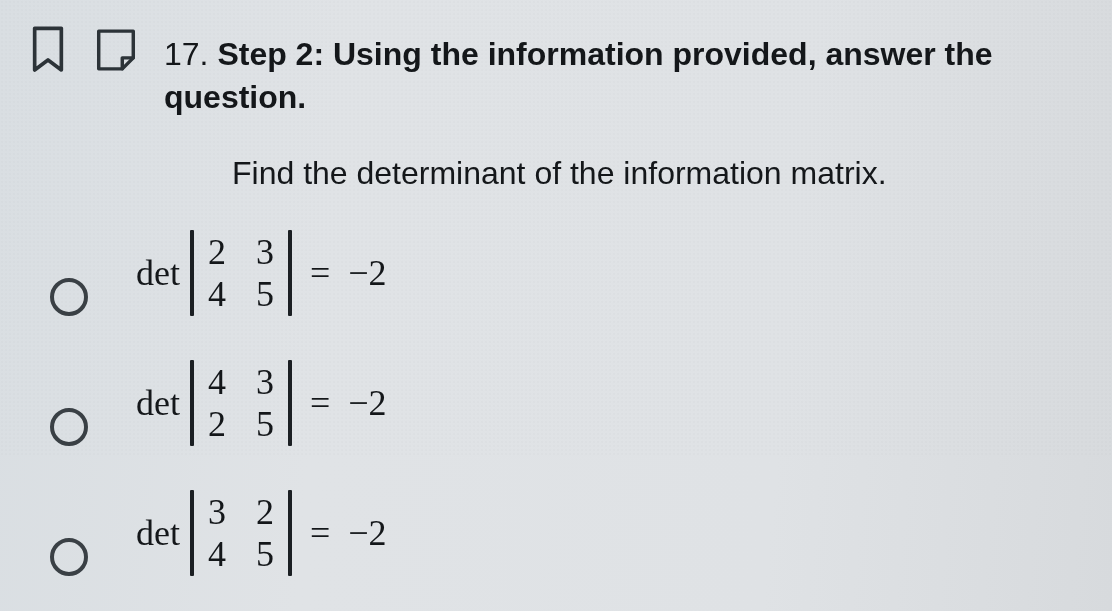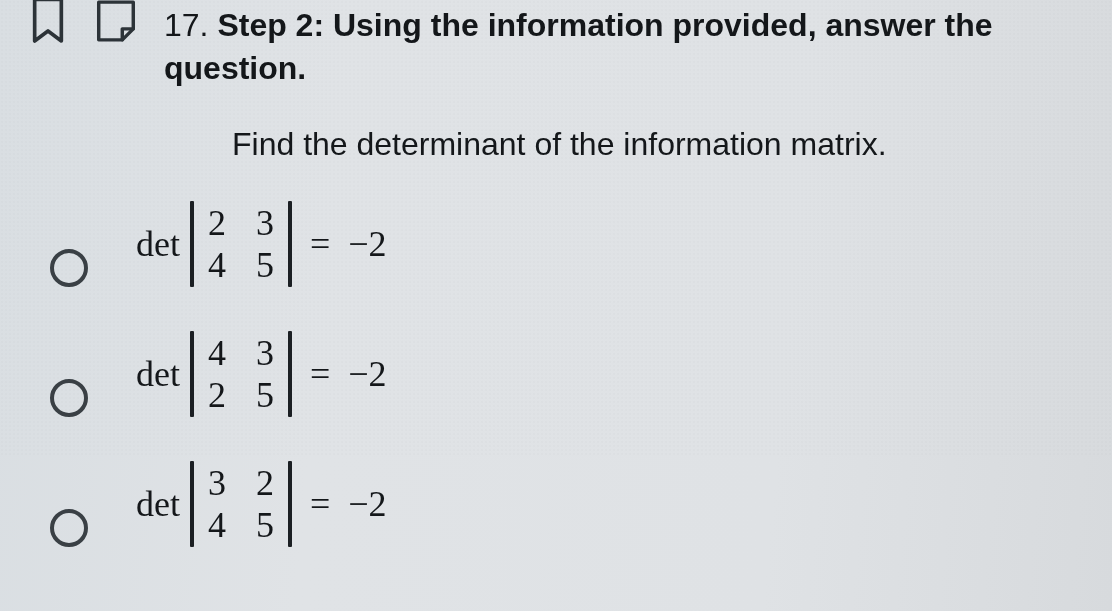--- a/index.html
+++ b/index.html
@@ -10,21 +10,21 @@
     overflow: hidden;
     font-family: Arial, Helvetica, sans-serif;
     background: linear-gradient(95deg, #d9dee2 0%, #e0e3e6 30%, #dfe2e5 70%, #d7dadd 100%);
     color: #14171a;
   }
   .page {
     position: relative;
     width: 1112px;
     height: 457px;
     box-sizing: border-box;
-    padding: 0 28px 8px 28px;
+    padding: 29px 28px 8px 28px;
   }
   .title-row {
     display: flex;
     align-items: flex-start;
     gap: 26px;
     margin-bottom: 36px;
   }
   .bookmark-icon,
   .notes-icon {
     flex: 0 0 auto;

